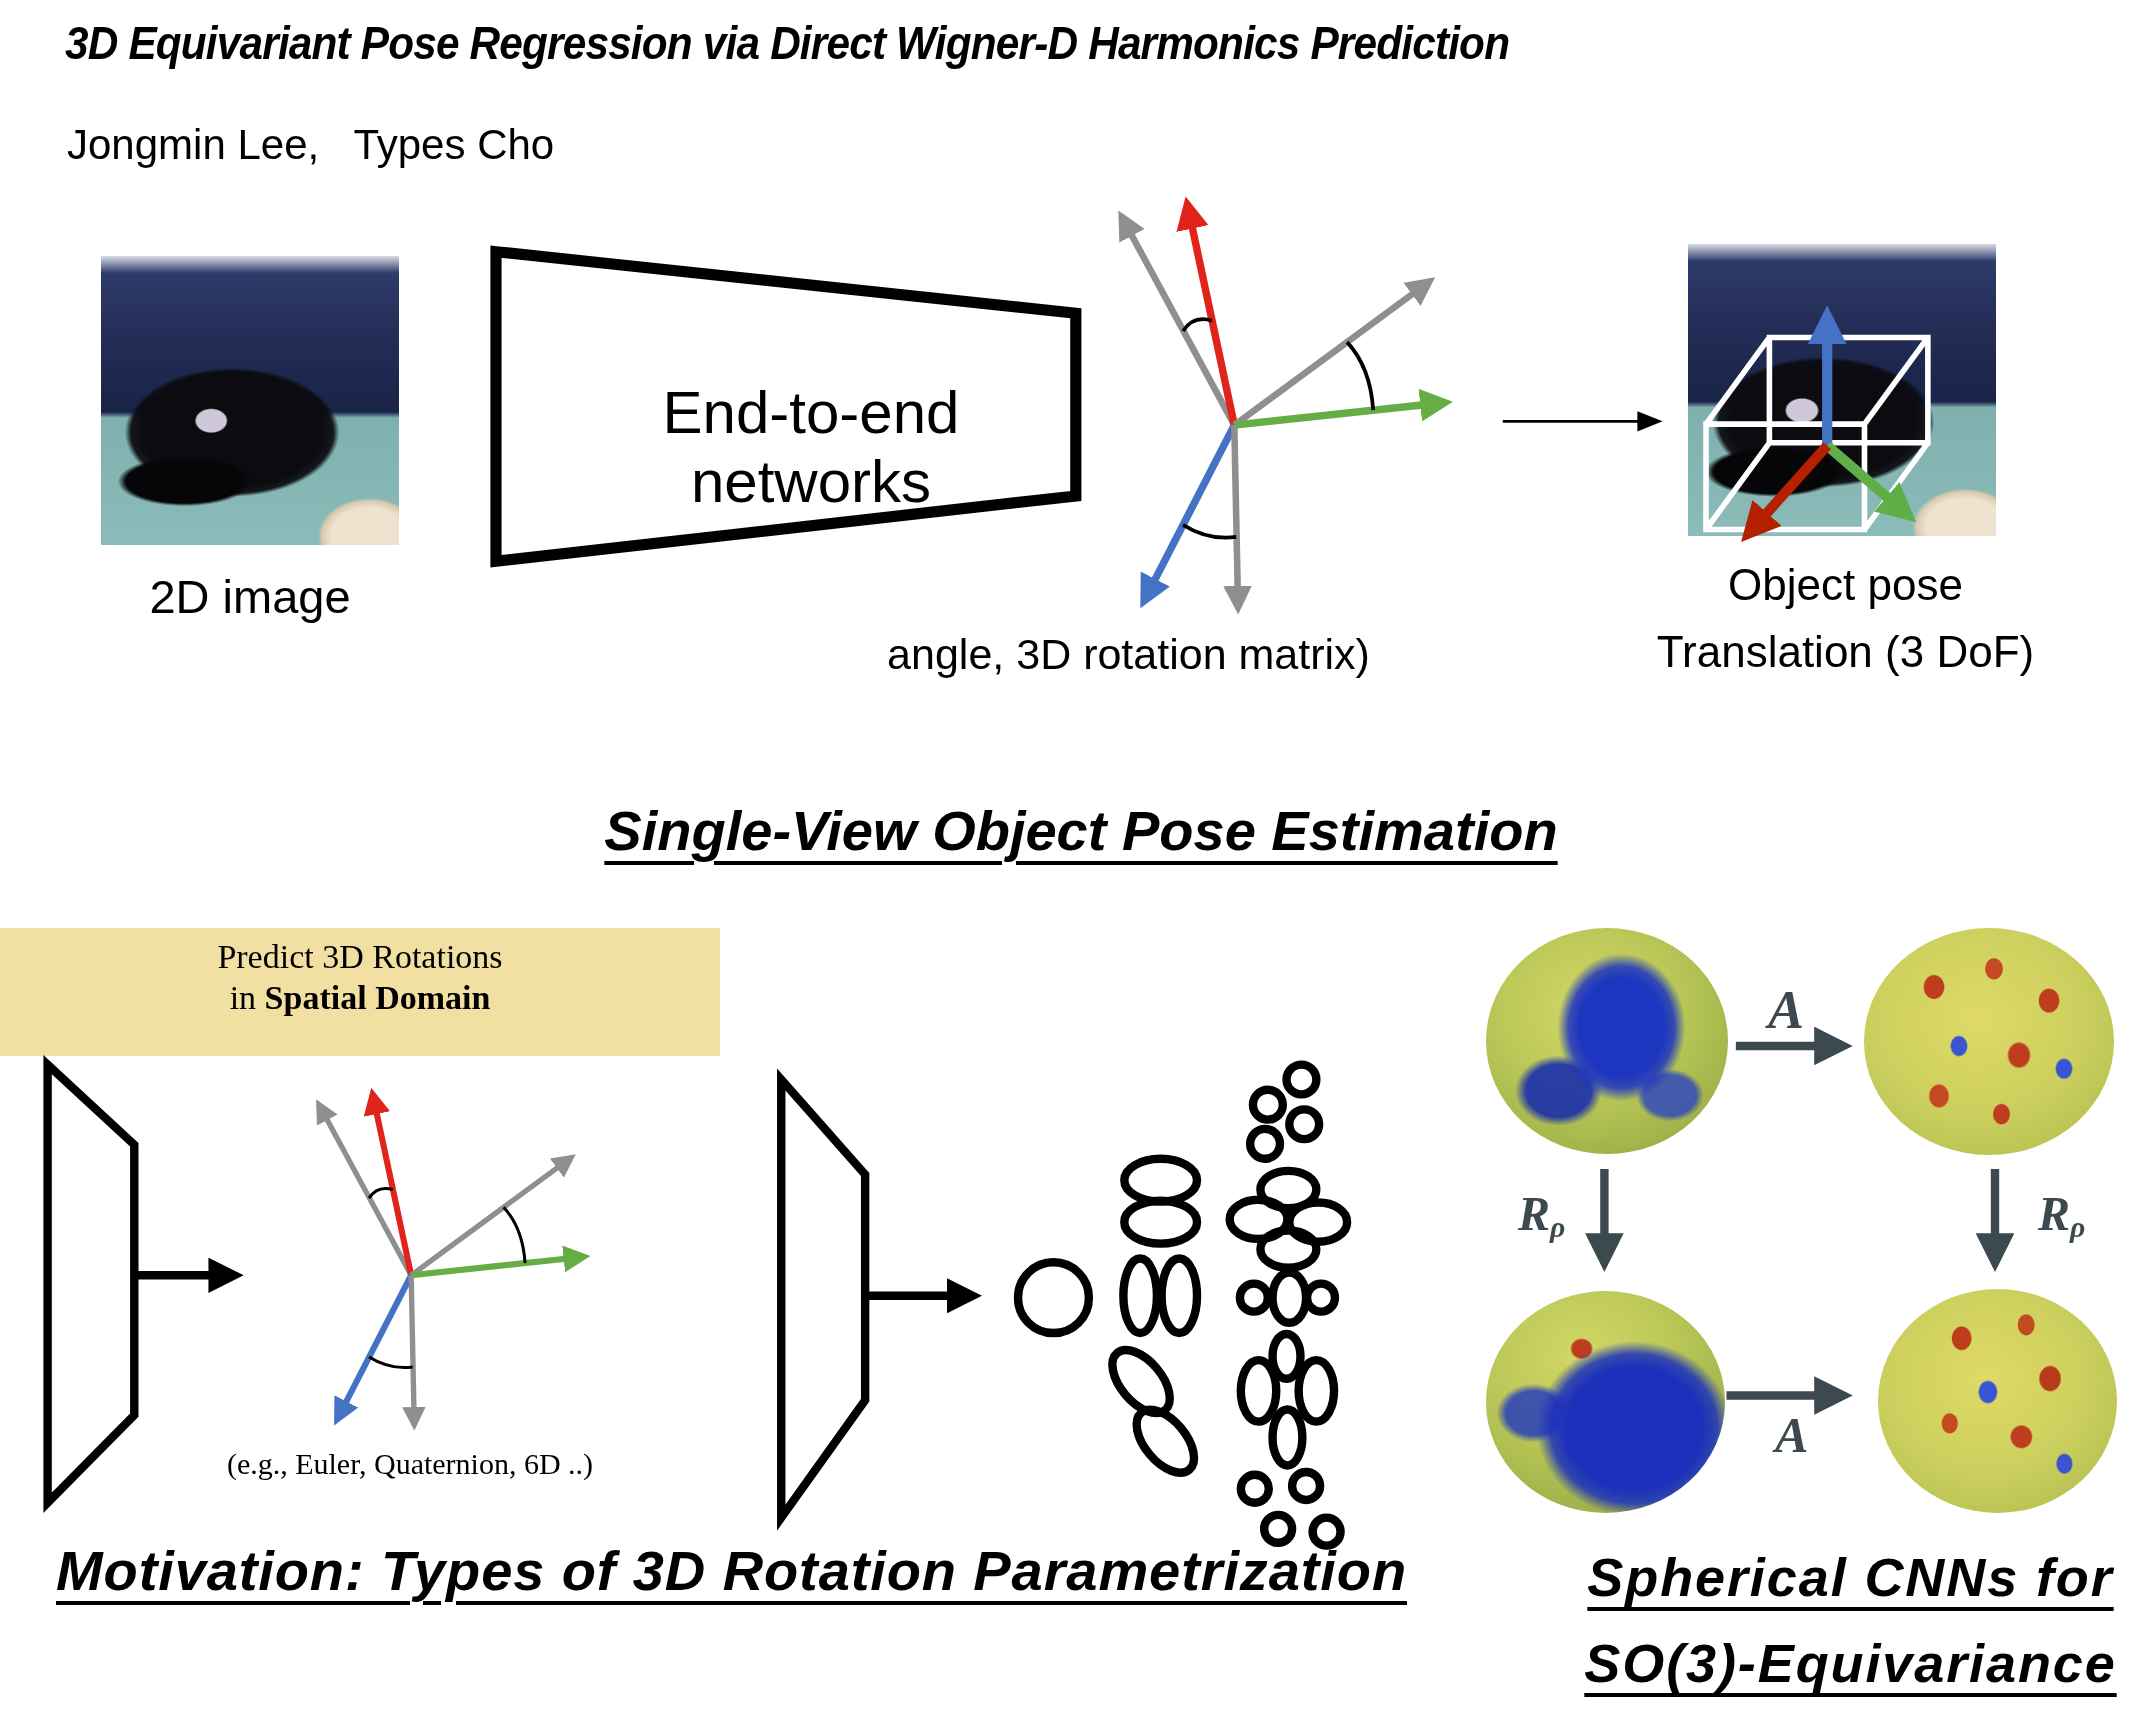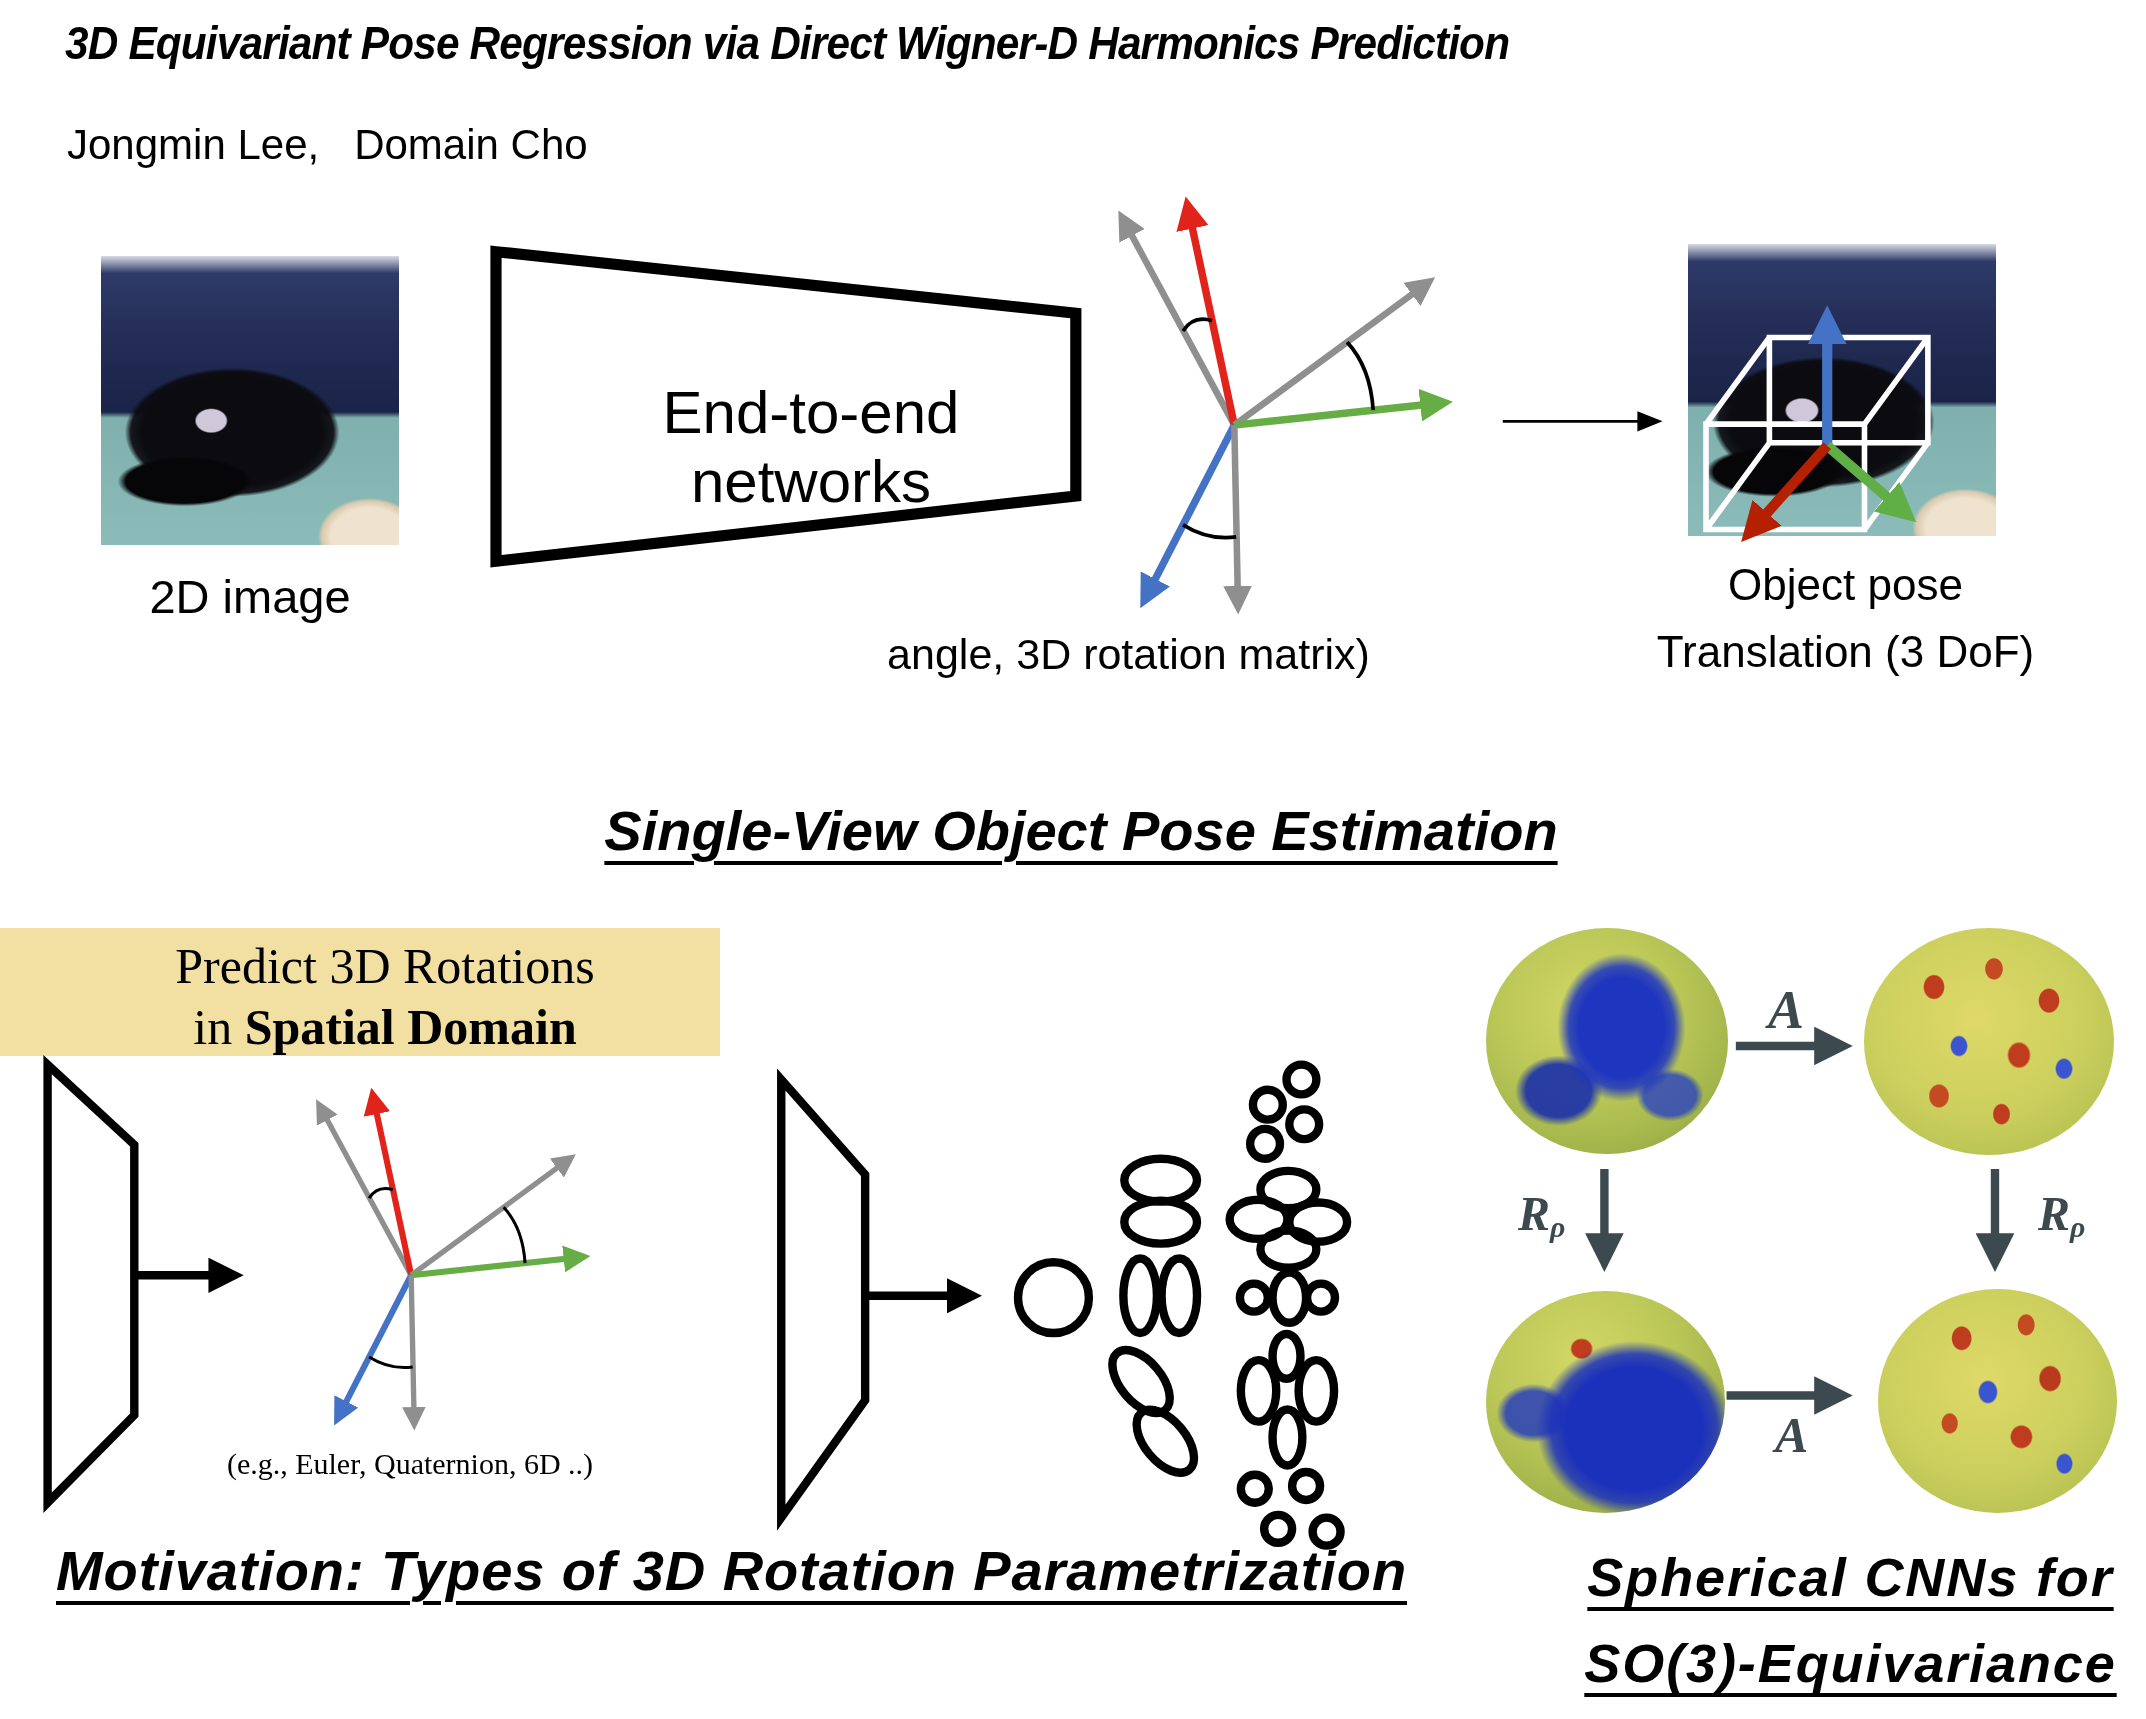--- a/index.html
+++ b/index.html
@@ -10,21 +10,21 @@
   
   .title{font-size:47px;font-weight:bold;font-style:italic;letter-spacing:-0.9px;
          transform:scaleX(.90);transform-origin:left top;white-space:pre;}
   .authors{font-size:42px;white-space:pre;}
   .lbl{font-size:45px;}
   .cap{font-size:43px;line-height:1.55;}
   .outcap{font-size:44px;line-height:1.52;}
   .heading{font-weight:bold;font-style:italic;}
   .und{text-decoration:underline;text-decoration-thickness:3.7px;text-underline-offset:11.2px;}
   .serif{font-family:"Liberation Serif",serif;}
-  .boxhead{font-size:50px;line-height:1.22;padding-top:7.5px;padding-left:25px;}
+  .boxhead{font-size:34px;line-height:1.22;padding-top:7.5px;}
   .script{font-family:"Liberation Serif",serif;font-style:italic;font-weight:600;color:var(--slate);}
   .sub{font-size:0.62em;vertical-align:-22%;}
   
   #spatial-band{left:0;top:928px;width:720px;height:128px;background:var(--accent_yellow);}
   #freq-box{left:727px;top:905px;width:699px;height:636px;border:8.4px solid var(--accent_maroon);background:#fff;}
   #freq-head{left:0;top:0;width:100%;height:142px;background:var(--accent_green);}
   
   .cap-photo{background:
       radial-gradient(9% 7% at 37% 57%, #cfc8d8 0 55%, rgba(0,0,0,0) 62%),
       radial-gradient(34% 13% at 28% 78%, #060608 0 58%, rgba(0,0,0,0) 66%),
@@ -187,21 +187,21 @@
       <circle class="harm" stroke-width="8" cx="1423" cy="1643" r="15"></circle>
     </g>
 
     <line class="slate-arrow" x1="1862" y1="1122" x2="1975" y2="1122" marker-end="url(#mk-slate)"></line>
     <line class="slate-arrow" x1="1852" y1="1497" x2="1975" y2="1497" marker-end="url(#mk-slate)"></line>
     <line class="slate-arrow" x1="1721" y1="1254" x2="1721" y2="1352" marker-end="url(#mk-slate)"></line>
     <line class="slate-arrow" x1="2140" y1="1254" x2="2140" y2="1352" marker-end="url(#mk-slate)"></line>
   </svg>
 
   <div class="abs title" style="left:65px;top:15px;">3D Equivariant Pose Regression via Direct Wigner-D Harmonics Prediction</div>
-  <div class="abs authors" style="left:67px;top:121px;">Jongmin Lee,   Domain Cho</div>
+  <div class="abs authors" style="left:67px;top:121px;">Jongmin Lee,   Types Cho</div>
 
   <div class="abs lbl ctr" style="left:101px;top:569px;width:298px;font-size:47px;">2D image</div>
   <div class="abs ctr" style="left:550px;top:378px;width:522px;font-size:60px;">End-to-end networks</div>
 
   <div class="abs cap ctr" style="left:802px;top:621px;width:653px;">
     <div>angle, 3D rotation matrix)</div>
   </div>
 
   <div class="abs outcap ctr" style="left:1622px;top:552px;width:447px;">
     <div>Object pose</div>

